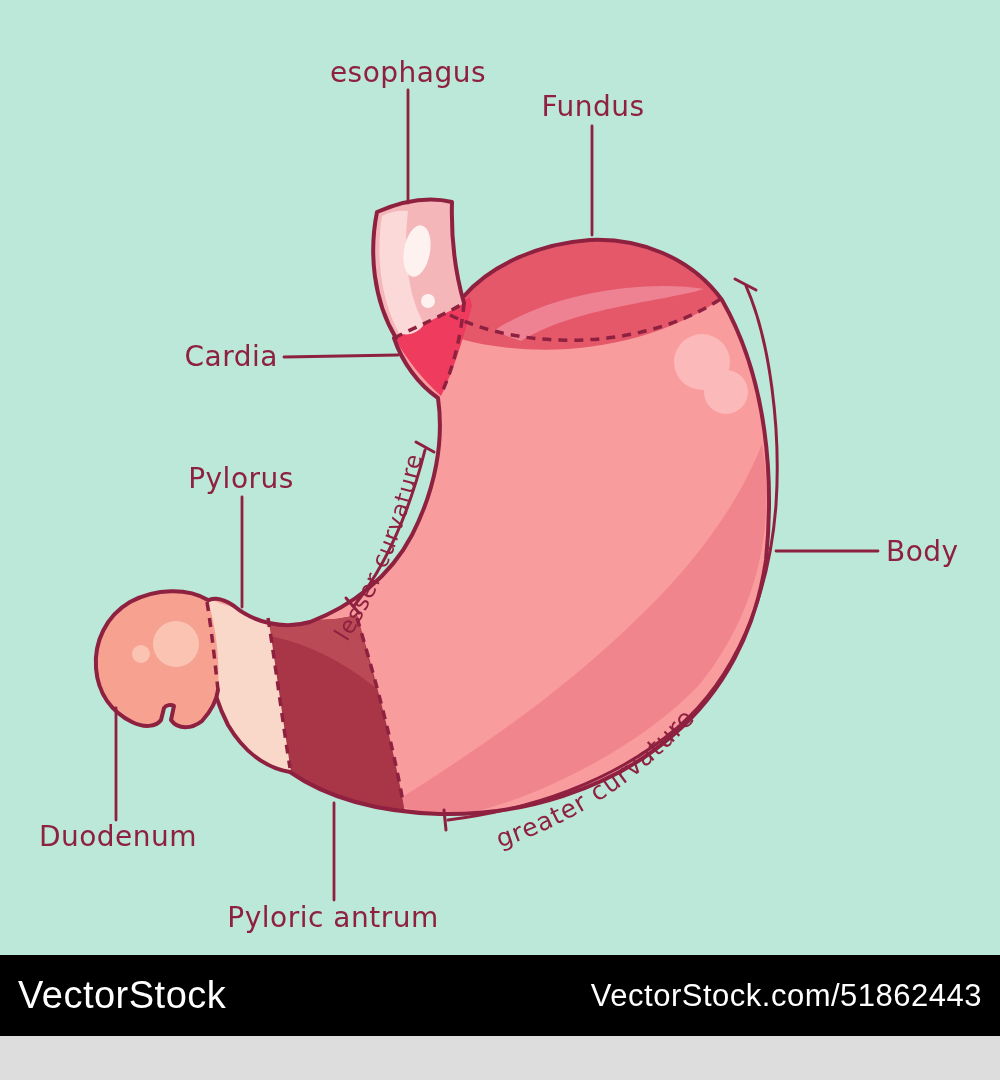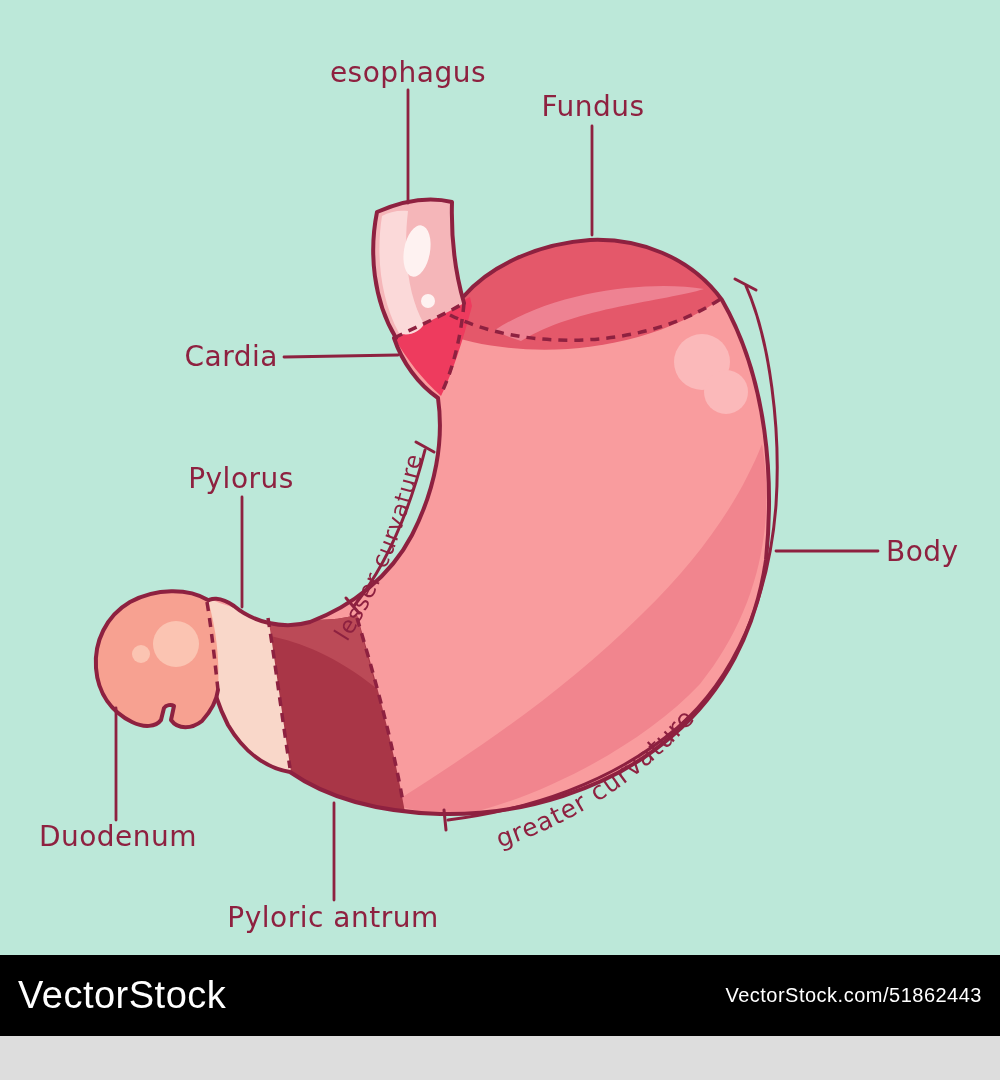--- a/index.html
+++ b/index.html
@@ -38,21 +38,21 @@
     padding:0 18px;box-sizing:border-box;
   }
   .wm-brand{
     color:var(--bar-fg,#fff);
     font-family:"Liberation Sans", sans-serif;
     font-size:38px;font-weight:500;letter-spacing:.5px;
   }
   .wm-url{
     color:var(--bar-fg,#fff);
     font-family:"Liberation Sans", sans-serif;
-    font-size:20px;font-weight:400;letter-spacing:.5px;
+    font-size:31px;font-weight:400;letter-spacing:.5px;
   }
 </style>
 </head>
 <body>
 
 <div class="stage">
 
 <svg width="1000" height="1080" viewBox="0 0 1000 1080" xmlns="http://www.w3.org/2000/svg">
 
   <defs>

